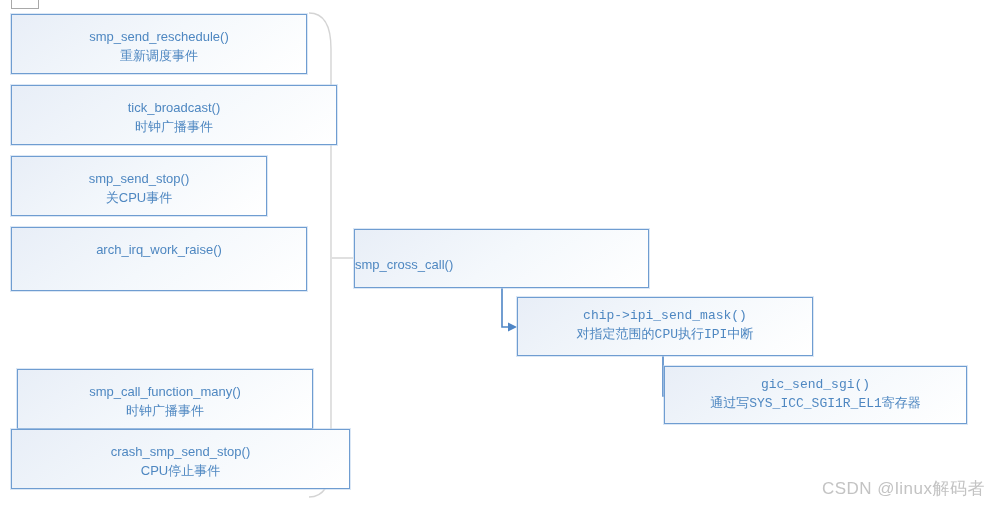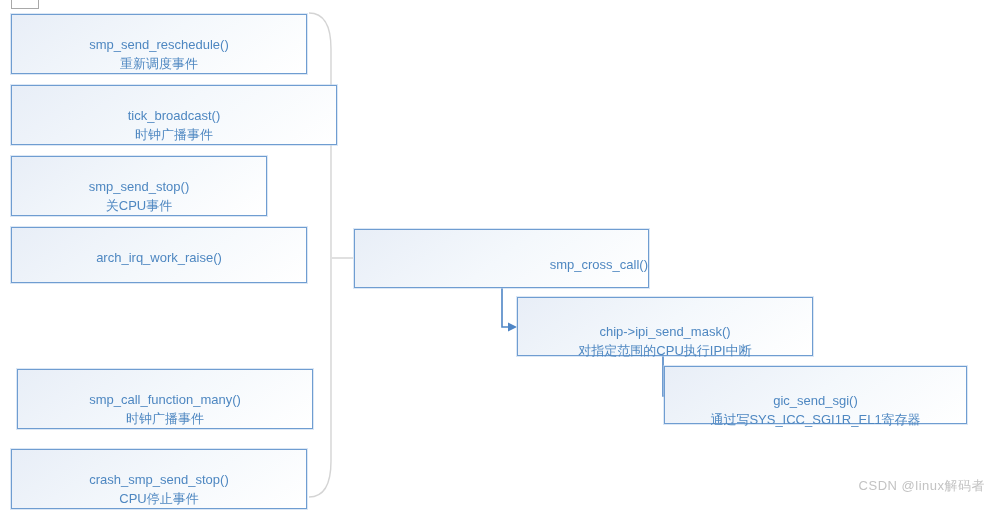--- a/index.html
+++ b/index.html
@@ -14,35 +14,35 @@
   .node{
     position:absolute;
     box-sizing:border-box;
     border:1.6px solid #6f9dd1;
     background:linear-gradient(145deg,#e8eef7 0%,#f4f8fc 50%,#ffffff 100%);
     box-shadow:0 0 0 1px rgba(190,212,236,.55);
     color:#4e87c1;
     font-size:13px;
     line-height:19px;
     text-align:center;
-    padding-top:20px;
+    padding-top:12px;
   }
   .node .code{white-space:nowrap;}
   .node .cn{white-space:nowrap;}
   .node.center{
-    display:flex;align-items:center;justify-content:flex-end;padding-top:12px;
+    display:flex;align-items:center;justify-content:flex-start;padding-top:12px;
   }
-  .node.mid{padding-top:24px;}
+  .node.mid{padding-top:8px;font-family:Liberation Mono, monospace;}
   .corner-fragment{
     position:absolute;left:11px;top:-4px;width:26px;height:12px;
     border:1px solid #a9a9a9;border-top:none;background:transparent;
   }
   .watermark{
     position:absolute;right:7px;top:477px;
-    font-size:13px;letter-spacing:.5px;
+    font-size:17px;letter-spacing:.5px;
     color:#c3c3c3;
     text-shadow:1px 1px 0 rgba(255,255,255,.9);
     white-space:nowrap;
   }
 </style>
 </head>
 <body>
 
 <div id="stage">
 
@@ -69,32 +69,32 @@
   <div class="node" style="left:11px;top:85px;width:326px;height:60px">
     <div class="code">tick_broadcast()</div>
     <div class="cn">时钟广播事件</div>
   </div>
 
   <div class="node" style="left:11px;top:156px;width:256px;height:60px">
     <div class="code">smp_send_stop()</div>
     <div class="cn">关CPU事件</div>
   </div>
 
-  <div class="node" style="left:11px;top:227px;width:296px;height:56px">
+  <div class="node" style="left:11px;top:227px;width:296px;height:64px">
     <div class="code">arch_irq_work_raise()</div>
     <div class="cn"></div>
   </div>
 
 
   <div class="node" style="left:17px;top:369px;width:296px;height:60px">
     <div class="code">smp_call_function_many()</div>
     <div class="cn">时钟广播事件</div>
   </div>
 
-  <div class="node" style="left:11px;top:449px;width:296px;height:60px">
+  <div class="node" style="left:11px;top:429px;width:339px;height:60px">
     <div class="code">crash_smp_send_stop()</div>
     <div class="cn">CPU停止事件</div>
   </div>
 
   <div class="node center" style="left:354px;top:229px;width:295px;height:59px">
     <div class="code">smp_cross_call()</div>
   </div>
 
   <div class="node mid" style="left:517px;top:297px;width:296px;height:59px">
     <div class="code">chip-&gt;ipi_send_mask()</div>

